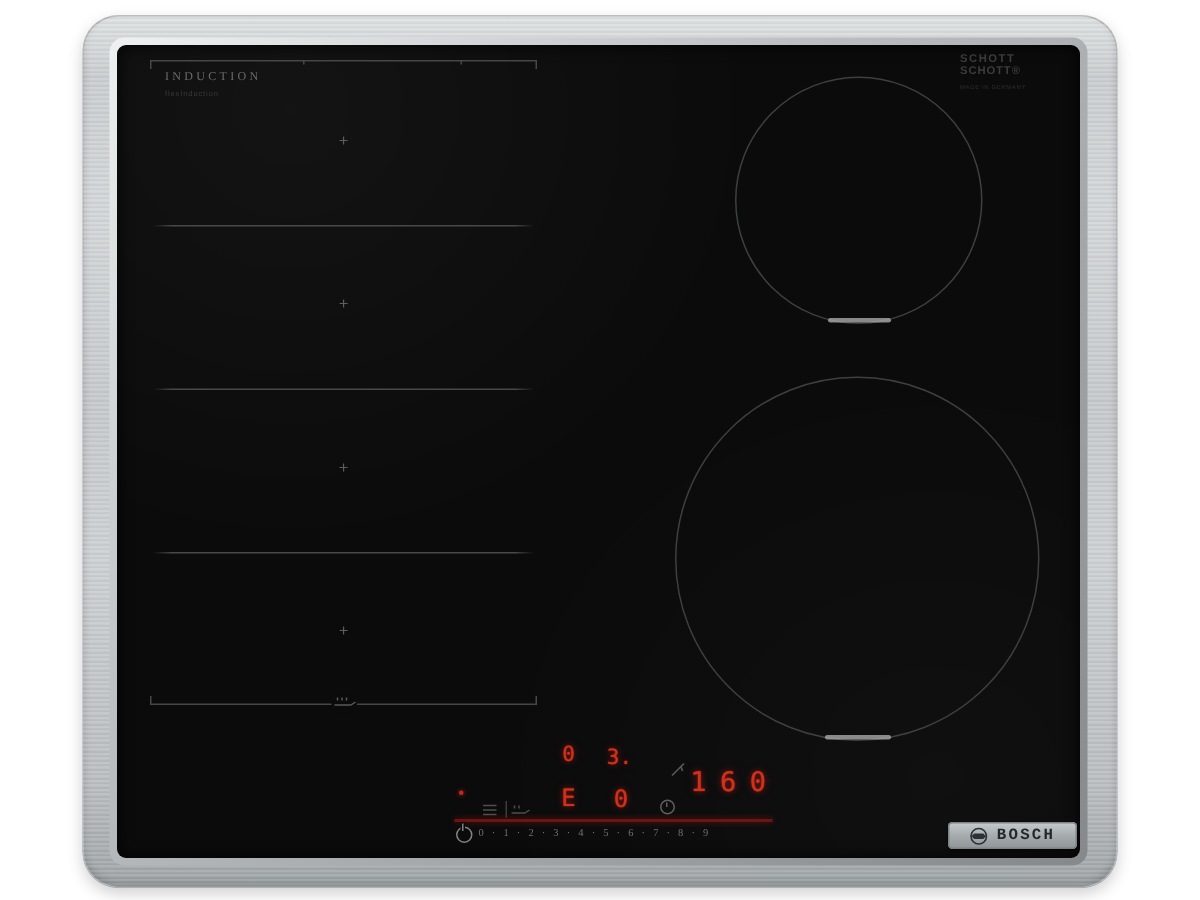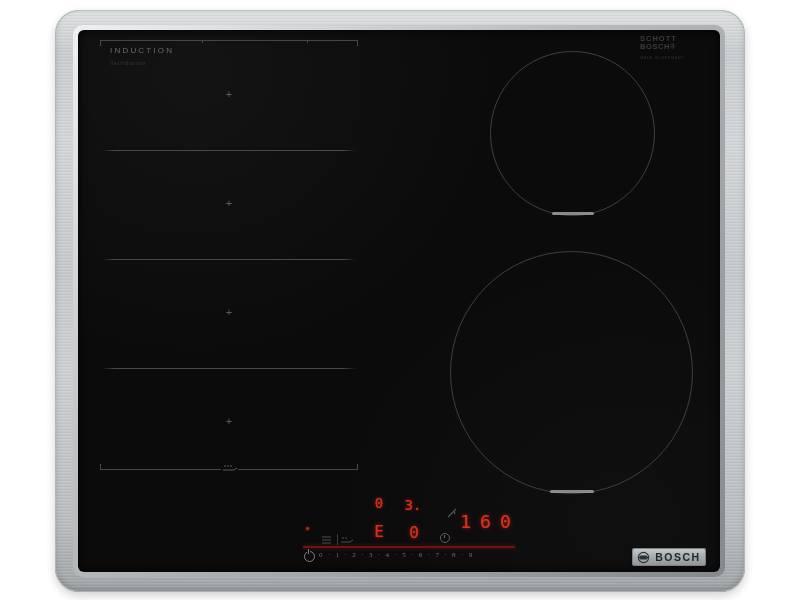--- a/index.html
+++ b/index.html
@@ -16,21 +16,21 @@
          background:linear-gradient(135deg,#eef0f1 0%,#b9bdc0 40%,#86898c 100%);}
   
   .glass{position:absolute;left:78px;top:30px;width:642px;height:542px;border-radius:6px;
          background:radial-gradient(ellipse at 18% 8%,rgba(255,255,255,.035),transparent 42%),
                     radial-gradient(ellipse at 85% 90%,rgba(255,255,255,.02),transparent 40%),#0b0b0c;
          box-shadow:inset 0 0 10px rgba(0,0,0,.9);}
   
   .zline{position:absolute;height:1px;background:linear-gradient(90deg,transparent,#474949 5%,#474949 95%,transparent);}
   .tick{position:absolute;width:1px;background:#474949;}
   .plus{position:absolute;width:16px;text-align:center;font-size:11px;color:#5d5d5d;}
-  .print-title{position:absolute;left:110px;top:46px;font-size:8px;letter-spacing:2.2px;color:#6b6b6b;}
+  .print-title{position:absolute;left:110px;top:46px;font-size:8px;letter-spacing:2.2px;color:#6b6b6b;font-family:Liberation Serif, serif;}
   .print-sub{position:absolute;left:110px;top:60px;font-size:5px;letter-spacing:.6px;color:#3f3f3f;opacity:.85;}
   .schott{position:absolute;left:640px;top:35px;width:66px;text-align:left;color:#3c3c3c;line-height:1.05;}
   .schott .l1{font-size:7.5px;font-weight:bold;letter-spacing:1px;}
   .schott .l2{font-size:7.5px;font-weight:bold;letter-spacing:.6px;}
   .schott .l3{font-size:4px;color:#2f2f2f;margin-top:5px;letter-spacing:.4px;}
   
   .ring{position:absolute;border:1px solid #3e3f3f;border-radius:50%;}
   .ring-tick{position:absolute;height:3px;border-radius:2px;background:#a9a9a9;opacity:.8;}
   
   .led{font-family:"DejaVu Sans Mono",monospace;color:#d2301f;
@@ -42,42 +42,42 @@
                box-shadow:0 0 4px rgba(205,35,20,.45);}
   .scale{position:absolute;left:319px;top:551px;width:200px;font-family:Liberation Serif, serif;
          font-size:7px;letter-spacing:5.4px;color:#6f6f6f;white-space:nowrap;}
   .power{position:absolute;left:304px;top:551px;width:9px;height:9px;border:1px solid #828282;border-radius:50%;}
   .power::after{content:"";position:absolute;left:3px;top:-3px;width:1px;height:5px;background:#828282;
                 box-shadow:0 0 0 1px #0b0b0c;}
   .clock{position:absolute;left:440px;top:533px;width:8px;height:8px;border:1px solid #5f5f5f;border-radius:50%;}
   .clock::after{content:"";position:absolute;left:3px;top:1px;width:1px;height:3px;background:#5f5f5f;}
   .panel-icon{position:absolute;}
   
-  .badge{position:absolute;left:632px;top:548px;width:74px;height:18px;border-radius:3px;
+  .badge{position:absolute;left:632px;top:548px;width:86px;height:18px;border-radius:3px;
          background:linear-gradient(180deg,#c8ccce 0%,#a9aeb1 45%,#8f9497 100%);
          box-shadow:inset 0 0 0 1px #7d8285,0 1px 2px rgba(0,0,0,.5);
-         display:flex;align-items:center;justify-content:center;gap:5px;}
+         display:flex;align-items:center;justify-content:center;gap:5px;font-family:Liberation Mono, monospace;}
   .badge .word{font-size:10.5px;font-weight:bold;letter-spacing:1.5px;color:#24282c;}
 </style>
 </head>
 <body>
 
 <div class="stage">
 
   <div class="frame"></div>
   <div class="bevel"></div>
 
   <div class="glass"></div>
 
   <div class="print-title">INDUCTION</div>
   <div class="print-sub">flexInduction</div>
 
   <div class="schott">
     <div class="l1">SCHOTT</div>
-    <div class="l2">BOSCH®</div>
+    <div class="l2">SCHOTT®</div>
     <div class="l3">MADE IN GERMANY</div>
   </div>
 
   <div style="position:absolute;left:100px;top:40px;width:258px;height:1px;background:#454747;"></div>
   <div class="tick" style="left:100px;top:40px;height:6px;"></div>
   <div class="tick" style="left:357px;top:40px;height:6px;"></div>
   <div class="tick" style="left:202px;top:40px;height:3px;"></div>
   <div class="tick" style="left:307px;top:40px;height:3px;"></div>
 
   <div class="zline" style="left:102px;top:150px;width:254px;"></div>

